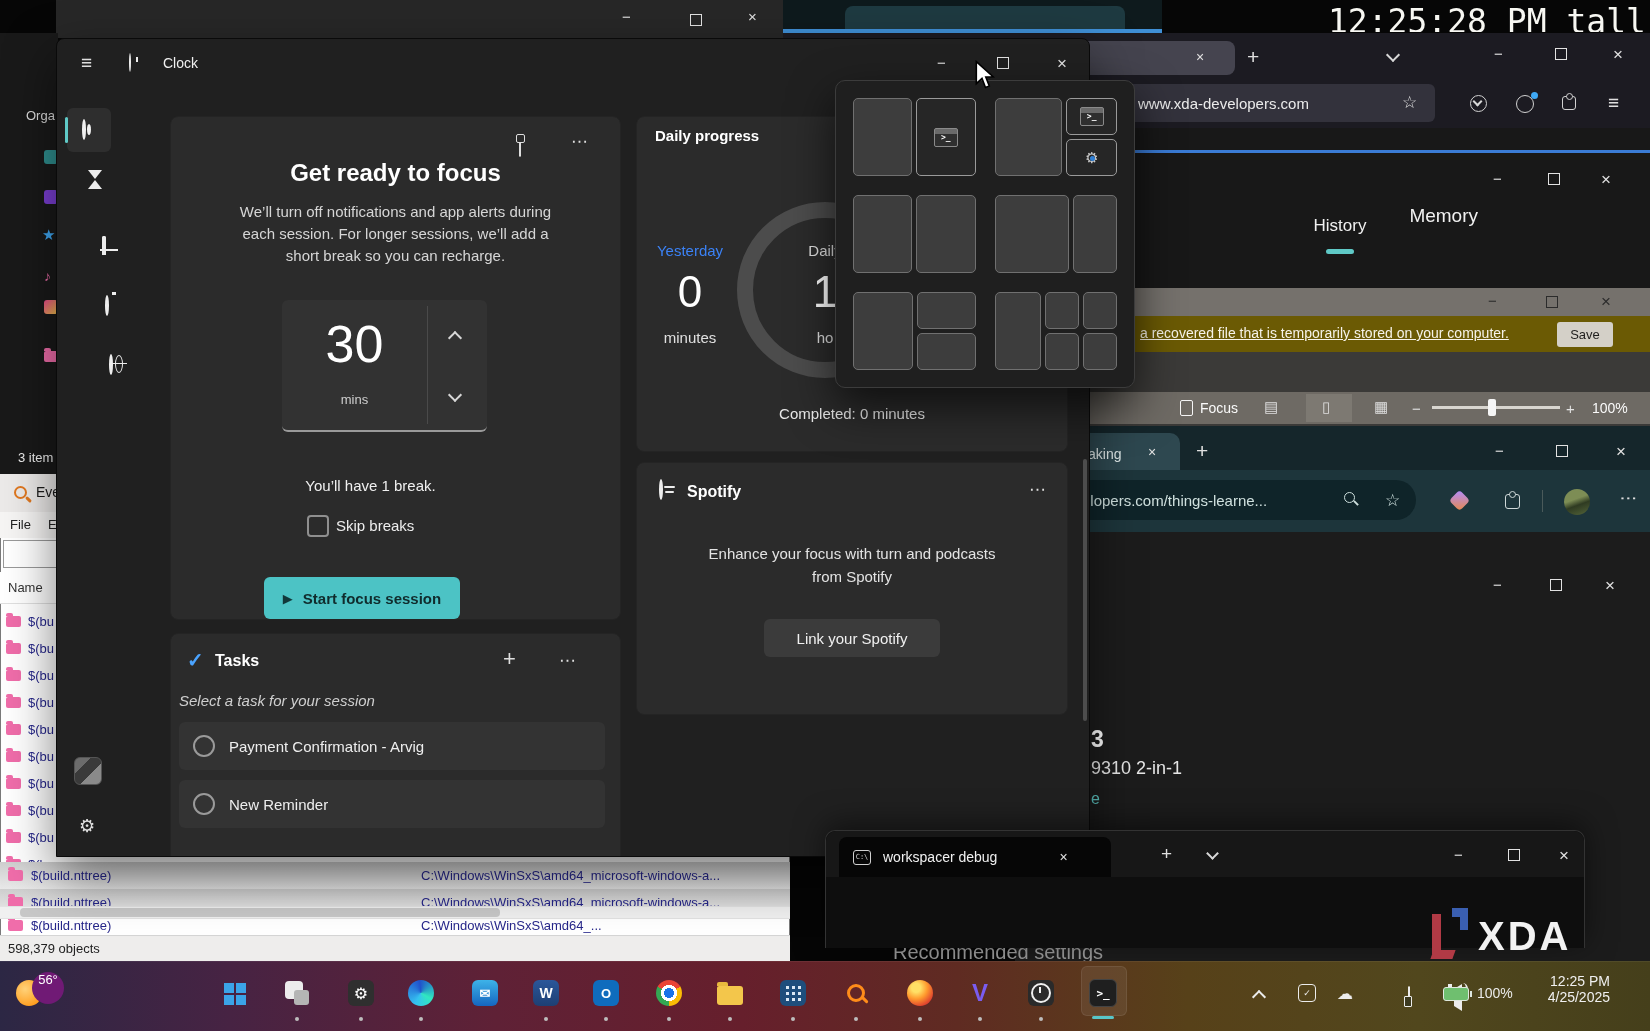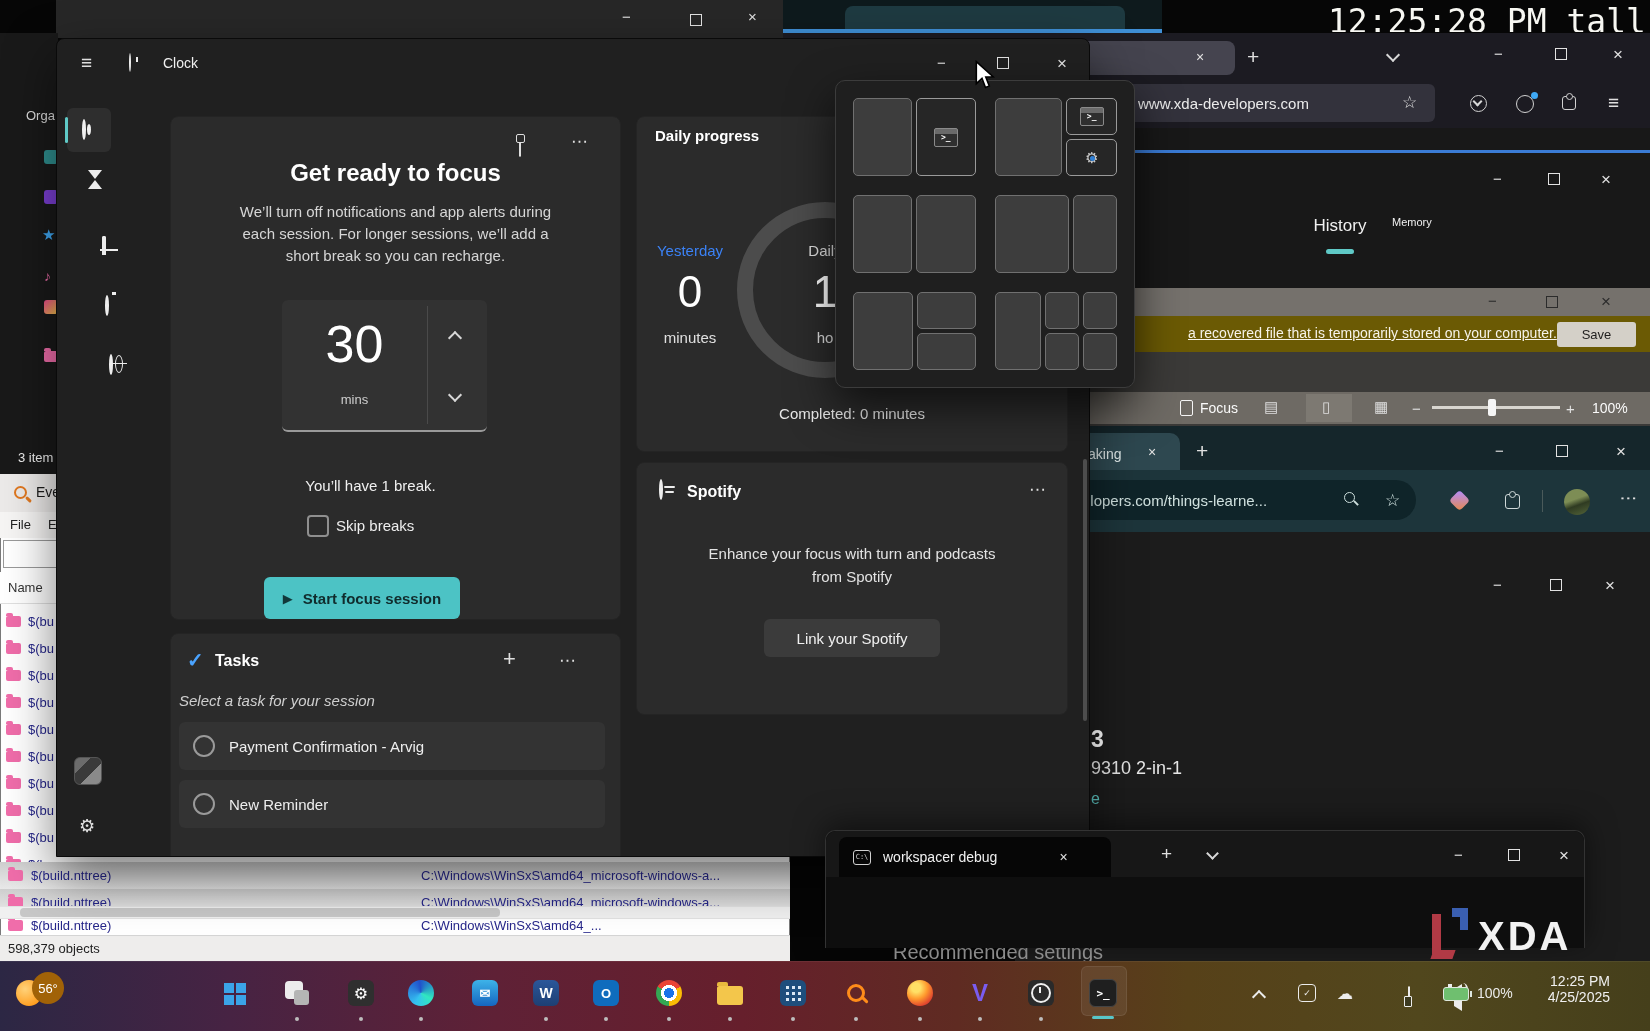--- a/index.html
+++ b/index.html
@@ -109,32 +109,32 @@
     </div>
   <div class="a glyph" style="left:1608px;top:93px;font-size:19px;z-index:2;">≡</div>
 
   
   <div class="a" style="left:783px;top:128px;width:867px;height:300px;background:#181818;z-index:3;"></div>
   <div class="a" style="left:783px;top:150px;width:867px;height:3px;background:#3a7bd5;z-index:3;"></div>
   <div class="a wbtn" style="left:1493px;top:170px;z-index:3;">−</div>
   <span class="a sqbtn" style="left:1548px;top:173px;z-index:3;"></span>
   <div class="a wbtn" style="left:1601px;top:170px;font-size:17px;z-index:3;">×</div>
   <div class="a" style="left:1302px;top:216px;width:76px;text-align:center;font-size:17px;color:#f0f0f0;z-index:3;">History</div>
-  <div class="a" style="left:1392px;top:216px;width:86px;text-align:left;font-size:11px;color:#f0f0f0;z-index:3;">Memory</div>
+  <div class="a" style="left:1392px;top:205px;width:86px;text-align:right;font-size:19px;color:#f0f0f0;z-index:3;">Memory</div>
   <div class="a" style="left:1326px;top:249px;width:28px;height:5px;border-radius:3px;background:#5fc9c6;z-index:3;"></div>
 
   
   <div class="a" style="left:783px;top:288px;width:867px;height:138px;background:#3b3a38;z-index:4;"></div>
   <div class="a" style="left:783px;top:288px;width:867px;height:28px;background:#75716c;z-index:4;"></div>
   <div class="a wbtn" style="left:1488px;top:292px;color:#2b2b2b;z-index:4;">−</div>
   <span class="a sqbtn" style="left:1546px;top:296px;border-color:#2b2b2b;z-index:4;"></span>
   <div class="a wbtn" style="left:1601px;top:292px;color:#2b2b2b;font-size:17px;z-index:4;">×</div>
   <div class="a" style="left:783px;top:316px;width:867px;height:36px;background:#6b5a04;z-index:4;"></div>
-  <div class="a" style="left:1140px;top:325px;font-size:14px;color:#f7f4ea;text-decoration:underline;z-index:4;margin-left:48px;">a recovered file that is temporarily stored on your computer.</div>
-  <div class="a f" style="left:1557px;top:322px;width:79px;height:25px;background:#d4d0c8;border-radius:3px;justify-content:center;z-index:4;">
+  <div class="a" style="left:1140px;top:325px;font-size:14px;color:#f7f4ea;text-decoration:underline;z-index:4;">a recovered file that is temporarily stored on your computer.</div>
+  <div class="a f" style="left:1557px;top:322px;width:56px;height:25px;background:#d4d0c8;border-radius:3px;justify-content:center;z-index:4;">
     <span style="color:#201f1e;font-size:13px;">Save</span>
   </div>
   <div class="a" style="left:783px;top:392px;width:867px;height:32px;background:#6e6a64;z-index:4;"></div>
   <div class="a" style="left:1180px;top:400px;width:11px;height:14px;border:1.6px solid #f5f5f5;border-radius:2px;z-index:4;"></div>
   <div class="a" style="left:1200px;top:400px;font-size:14px;color:#fafafa;z-index:4;">Focus</div>
   <div class="a glyph" style="left:1264px;top:399px;font-size:15px;z-index:4;">▤</div>
   <div class="a" style="left:1306px;top:394px;width:46px;height:28px;background:#7d7972;z-index:4;"></div>
   <div class="a glyph" style="left:1322px;top:399px;font-size:15px;z-index:5;">▯</div>
   <div class="a glyph" style="left:1374px;top:399px;font-size:15px;z-index:4;">▦</div>
   <div class="a wbtn" style="left:1412px;top:400px;z-index:4;">−</div>
@@ -423,21 +423,21 @@
     <span style="font-size:40px;font-weight:bold;color:#f2f2f2;letter-spacing:3px;line-height:1;margin-top:8px;">XDA</span>
   </div>
 
   
   <div class="a" style="left:0;top:961px;width:1650px;height:70px;z-index:12;border-top:1px solid rgba(255,255,255,.06);
        background:linear-gradient(90deg,#2c2744 0%,#472343 14%,#5f2136 30%,#661f2c 45%,#5f2b22 58%,#574119 72%,#51471d 86%,#453f1b 100%);"></div>
 
   
   <div class="a" style="left:14px;top:972px;width:76px;height:46px;z-index:13;">
     <span style="position:absolute;left:2px;top:8px;width:26px;height:26px;border-radius:50%;background:radial-gradient(circle at 35% 35%,#ffd27a,#ff8c00);"></span>
-    <span style="position:absolute;left:18px;top:0;width:32px;height:32px;border-radius:50%;background:#a16207;display:flex;align-items:center;justify-content:center;">
+    <span style="position:absolute;left:18px;top:0;width:32px;height:32px;border-radius:50%;background:#701a75;display:flex;justify-content:center;">
       <b style="font-size:13px;font-weight:normal;color:#fff;">56°</b>
     </span>
   </div>
 
   
   <div class="tb-ic" style="left:214px;z-index:13;">
       <span class="winlogo"></span>
     </div>
   <div class="tb-ic" style="left:277px;z-index:13;">
       <span style="position:relative;width:24px;height:24px;">

